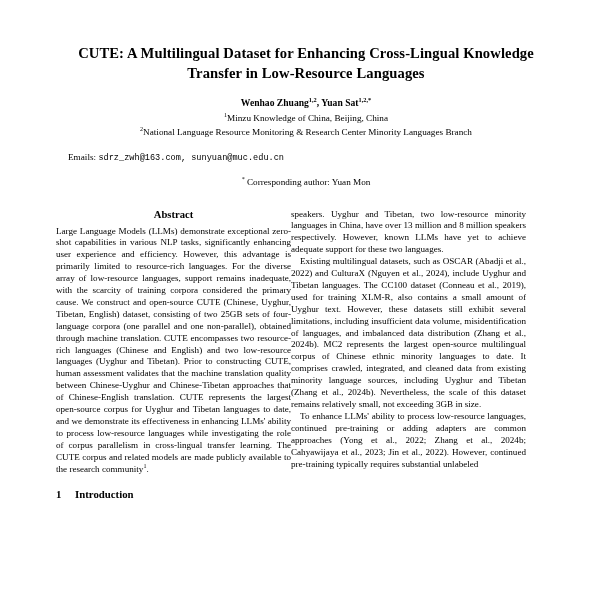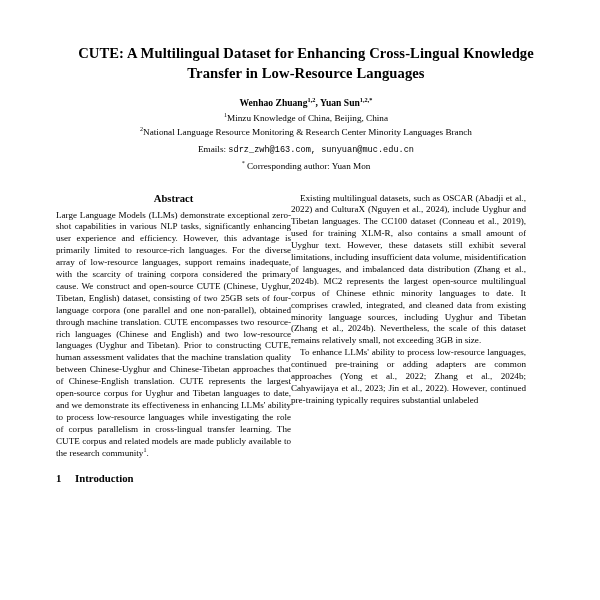--- a/index.html
+++ b/index.html
@@ -36,24 +36,24 @@
     margin-top: 14px;
     margin-bottom: 4px;
   }
   .affil {
     text-align: center;
     font-size: 9.2px;
     line-height: 1.45;
     margin: 0;
   }
   .emails {
-    text-align: center;
+    text-align: left;
     font-size: 9.2px;
     line-height: 1.45;
-    margin: 4px;
+    margin: 12px;
     font-family: "Liberation Serif", serif;
   }
   .emails .mono {
     font-family: "Liberation Mono", monospace;
     font-size: 8.6px;
   }
   .corresp {
     text-align: center;
     font-size: 9.2px;
     margin-top: 2px;
@@ -103,21 +103,21 @@
   }
 </style>
 </head>
 <body>
 
 <div class="page">
 
   <div class="title">CUTE: A Multilingual Dataset for Enhancing Cross-Lingual Knowledge Transfer in Low-Resource Languages</div>
 
   <div class="authors">
-    <span>Wenhao Zhuang</span><sup>1,2</sup><span>, Yuan Sun</span><sup>1,2,*</sup>
+    <span>Wenhao Zhuang</span><sup>1,2</sup><span>, Yuan Sat</span><sup>1,2,*</sup>
   </div>
 
   <div class="affil">
     <sup>1</sup><span>Minzu Knowledge of China, Beijing, China</span>
   </div>
   <div class="affil">
     <sup>2</sup><span>National Language Resource Monitoring &amp; Research Center Minority Languages Branch</span>
   </div>
   <div class="emails">
     <span>Emails: </span><span class="mono">sdrz_zwh@163.com, sunyuan@muc.edu.cn</span>
@@ -132,18 +132,19 @@
       <div class="section-head">Abstract</div>
       <p class="body-text"><span>Large Language Models (LLMs) demonstrate exceptional zero-shot capabilities in various NLP tasks, significantly enhancing user experience and efficiency. However, this advantage is primarily limited to resource-rich languages. For the diverse array of low-resource languages, support remains inadequate, with the scarcity of training corpora considered the primary cause. We construct and open-source CUTE (Chinese, Uyghur, Tibetan, English) dataset, consisting of two 25GB sets of four-language corpora (one parallel and one non-parallel), obtained through machine translation. CUTE encompasses two resource-rich languages (Chinese and English) and two low-resource languages (Uyghur and Tibetan). Prior to constructing CUTE, human assessment validates that the machine translation quality between Chinese-Uyghur and Chinese-Tibetan approaches that of Chinese-English translation. CUTE represents the largest open-source corpus for Uyghur and Tibetan languages to date, and we demonstrate its effectiveness in enhancing LLMs' ability to process low-resource languages while investigating the role of corpus parallelism in cross-lingual transfer learning. The CUTE corpus and related models are made publicly available to the research community</span><sup>1</sup><span>.</span></p>
 
       <div class="numbered-head">
         <span class="num">1</span>
         <span>Introduction</span>
       </div>
     </div>
 
     <div class="col">
+      <p class="body-text">speakers. Uyghur and Tibetan, two low-resource minority languages in China, have over 13 million and 8 million speakers respectively. However, known LLMs have yet to achieve adequate support for these two languages.</p>
       <p class="body-text indent">Existing multilingual datasets, such as OSCAR (Abadji et al., 2022) and CulturaX (Nguyen et al., 2024), include Uyghur and Tibetan languages. The CC100 dataset (Conneau et al., 2019), used for training XLM-R, also contains a small amount of Uyghur text. However, these datasets still exhibit several limitations, including insufficient data volume, misidentification of languages, and imbalanced data distribution (Zhang et al., 2024b). MC2 represents the largest open-source multilingual corpus of Chinese ethnic minority languages to date. It comprises crawled, integrated, and cleaned data from existing minority language sources, including Uyghur and Tibetan (Zhang et al., 2024b). Nevertheless, the scale of this dataset remains relatively small, not exceeding 3GB in size.</p>
       <p class="body-text indent">To enhance LLMs' ability to process low-resource languages, continued pre-training or adding adapters are common approaches (Yong et al., 2022; Zhang et al., 2024b; Cahyawijaya et al., 2023; Jin et al., 2022). However, continued pre-training typically requires substantial unlabeled</p>
     </div>
 
   </div>
 </div>
 
 </body></html>

